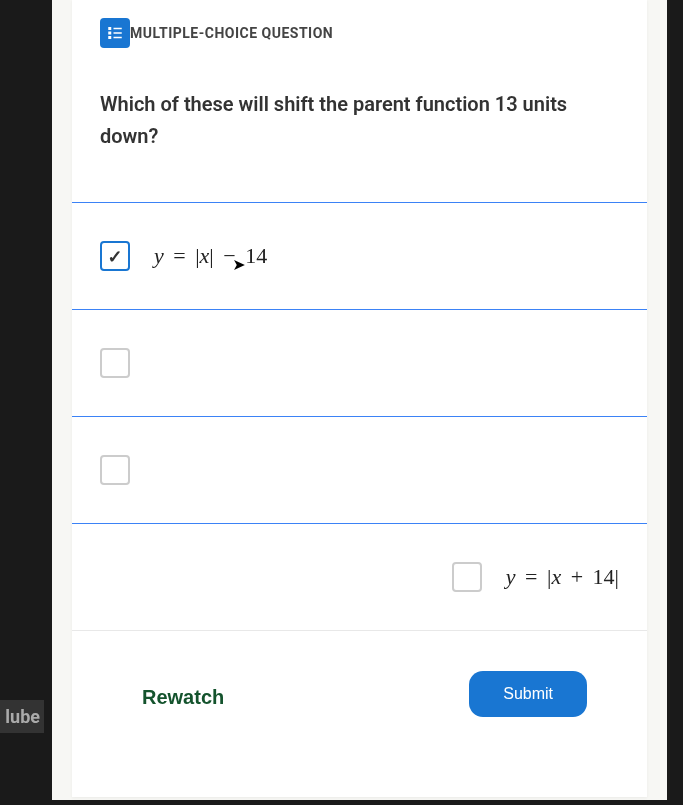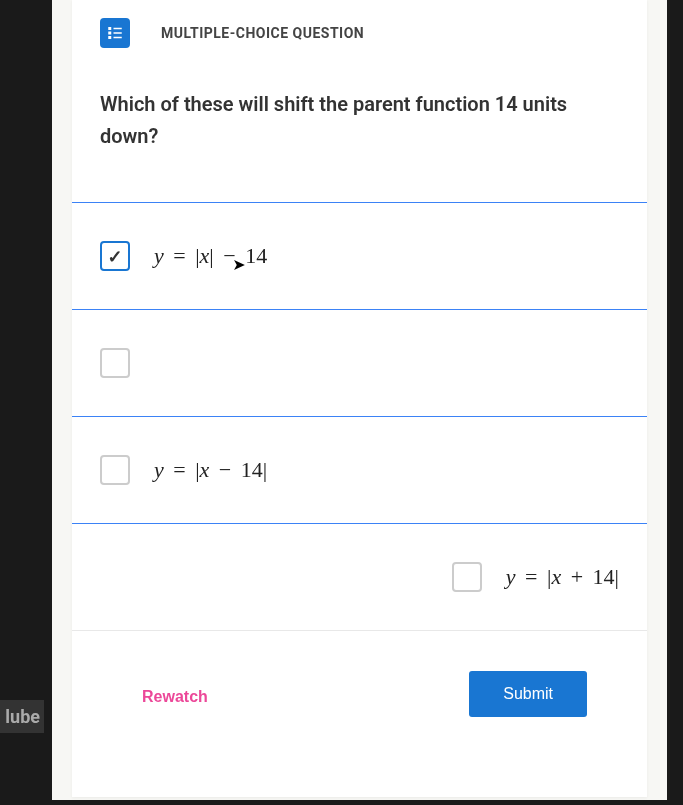--- a/index.html
+++ b/index.html
@@ -55,21 +55,21 @@
       display: flex;
       align-items: center;
       justify-content: center;
       flex-shrink: 0;
     }
     .icon-box svg {
       width: 18px;
       height: 18px;
     }
     .question-type {
-      margin-left: 31px;
+      margin-left: 0;
       font-size: 14px;
       font-weight: 700;
       letter-spacing: 0.5px;
       color: #444;
     }
     .question-text {
       padding: 28px 28px 10px 28px;
       font-size: 20px;
       font-weight: 600;
       color: #333;
@@ -130,36 +130,36 @@
       left: -35px;
       color: #000;
     }
     .actions {
       display: flex;
       align-items: center;
       justify-content: space-between;
       padding: 40px 60px 80px 70px;
     }
     .rewatch {
-      font-size: 16px;
+      font-size: 20px;
       font-weight: 600;
-      color: #ec4899;
+      color: #14532d;
       background: transparent;
       border: none;
       cursor: pointer;
       margin-top: 6px;
     }
     .submit {
       background: #1976d2;
       color: #fff;
       border: none;
       padding: 14px 34px;
       font-size: 16px;
       font-weight: 500;
-      border-radius: 3px;
+      border-radius: 14px;
       cursor: pointer;
     }
   </style>
 </head>
 <body>
 
 <div class="side-label">lube</div>
 
 <div class="outer-frame">
   <div class="card">
@@ -171,37 +171,36 @@
           <rect x="10" y="5" width="11" height="2" fill="#fff"></rect>
           <rect x="3" y="10" width="4" height="4" fill="#fff"></rect>
           <rect x="10" y="11" width="11" height="2" fill="#fff"></rect>
           <rect x="3" y="16" width="4" height="4" fill="#fff"></rect>
           <rect x="10" y="17" width="11" height="2" fill="#fff"></rect>
         </svg>
       </div>
       <div class="question-type">MULTIPLE-CHOICE QUESTION</div>
     </div>
 
-    <div class="question-text">Which of these will shift the parent function 14 units down?</div>
+    <div class="question-text">Which of these will shift the parent function 13 units down?</div>
 
     <div class="options">
 
       <div class="option-row">
         <div class="checkbox checked"></div>
         <div class="option-label"><span class="math-y">y</span> <span class="op">=</span> <span class="bar">|</span><span class="math-x">x</span><span class="bar">|</span> <span class="op">−</span> <span class="num">14</span></div>
         <span class="cursor-icon">➤</span>
       </div>
 
       <div class="option-row">
         <div class="checkbox"></div>
       </div>
 
       <div class="option-row">
         <div class="checkbox"></div>
-        <div class="option-label"><span class="math-y">y</span> <span class="op">=</span> <span class="bar">|</span><span class="math-x">x</span> <span class="op">−</span> <span class="num">14</span><span class="bar">|</span></div>
       </div>
 
       <div class="option-row">
         <div class="checkbox"></div>
         <div class="option-label"><span class="math-y">y</span> <span class="op">=</span> <span class="bar">|</span><span class="math-x">x</span> <span class="op">+</span> <span class="num">14</span><span class="bar">|</span></div>
       </div>
 
     </div>
 
     <div class="actions">

